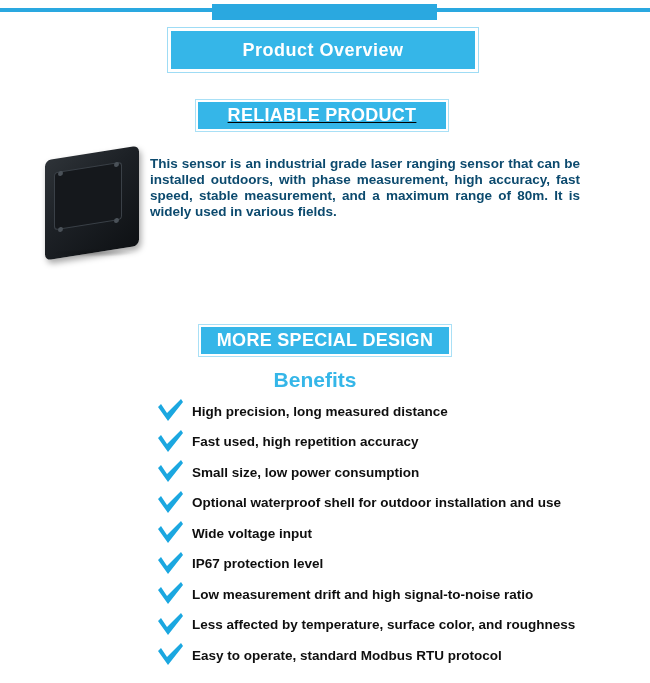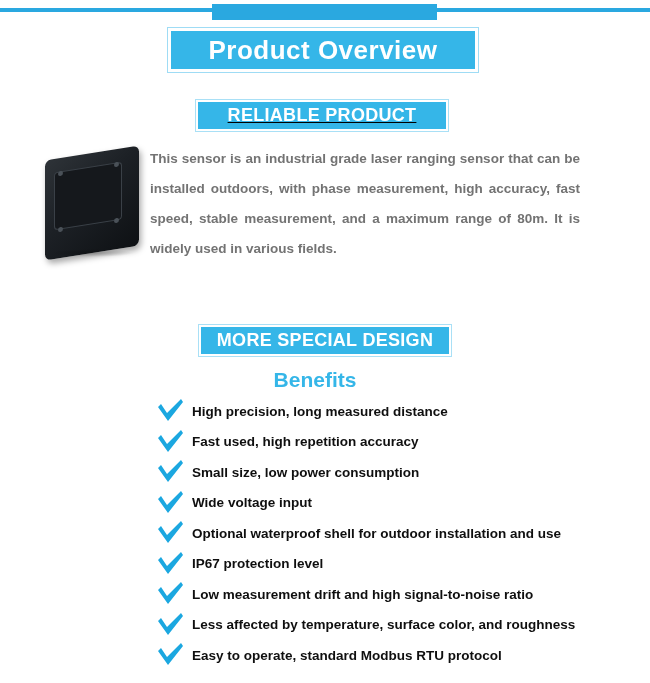--- a/index.html
+++ b/index.html
@@ -43,21 +43,21 @@
     background: #35b6e8;
     border: 3px solid #ffffff;
     box-shadow: 0 0 0 1px #9fdcf5;
     box-sizing: border-box;
     display: flex;
     align-items: center;
     justify-content: center;
   }
   .title-banner span {
     color: #ffffff;
-    font-size: 26px;
+    font-size: 18px;
     font-weight: bold;
     letter-spacing: 0.5px;
   }
 
   
   .section-banner {
     position: absolute;
     height: 31px;
     background: #35b6e8;
     border: 2px solid #ffffff;
@@ -133,25 +133,25 @@
     top: 104px;
     width: 84px;
     height: 8px;
     background: radial-gradient(ellipse at center, rgba(0,0,0,0.22), rgba(0,0,0,0) 70%);
   }
 
   
   .description {
     position: absolute;
     left: 150px;
-    top: 144px;
+    top: 156px;
     width: 430px;
     font-size: 13.5px;
-    line-height: 30px;
-    color: #737373;
+    line-height: 16px;
+    color: #0c4a6e;
     text-align: justify;
     font-weight: bold;
   }
 
   
   .benefits-title {
     position: absolute;
     left: 0;
     top: 368px;
     width: 630px;
@@ -244,36 +244,36 @@
         </svg>
     </span>
     <span class="label">Small size, low power consumption</span>
   </div>
   <div class="benefit-item">
     <span class="check">
       <svg width="30" height="26" viewBox="0 0 30 26">
           <path d="M2 9 L5 6 L11 15 L25 1 L27 4 L12 23 Z" fill="#1ba7e0"></path>
         </svg>
     </span>
+    <span class="label">Optional waterproof shell for outdoor installation and use</span>
+  </div>
+  <div class="benefit-item">
+    <span class="check">
+      <svg width="30" height="26" viewBox="0 0 30 26">
+          <path d="M2 9 L5 6 L11 15 L25 1 L27 4 L12 23 Z" fill="#1ba7e0"></path>
+        </svg>
+    </span>
     <span class="label">Wide voltage input</span>
   </div>
   <div class="benefit-item">
     <span class="check">
       <svg width="30" height="26" viewBox="0 0 30 26">
           <path d="M2 9 L5 6 L11 15 L25 1 L27 4 L12 23 Z" fill="#1ba7e0"></path>
         </svg>
     </span>
-    <span class="label">Optional waterproof shell for outdoor installation and use</span>
-  </div>
-  <div class="benefit-item">
-    <span class="check">
-      <svg width="30" height="26" viewBox="0 0 30 26">
-          <path d="M2 9 L5 6 L11 15 L25 1 L27 4 L12 23 Z" fill="#1ba7e0"></path>
-        </svg>
-    </span>
     <span class="label">IP67 protection level</span>
   </div>
   <div class="benefit-item">
     <span class="check">
       <svg width="30" height="26" viewBox="0 0 30 26">
           <path d="M2 9 L5 6 L11 15 L25 1 L27 4 L12 23 Z" fill="#1ba7e0"></path>
         </svg>
     </span>
     <span class="label">Low measurement drift and high signal-to-noise ratio</span>
   </div>

